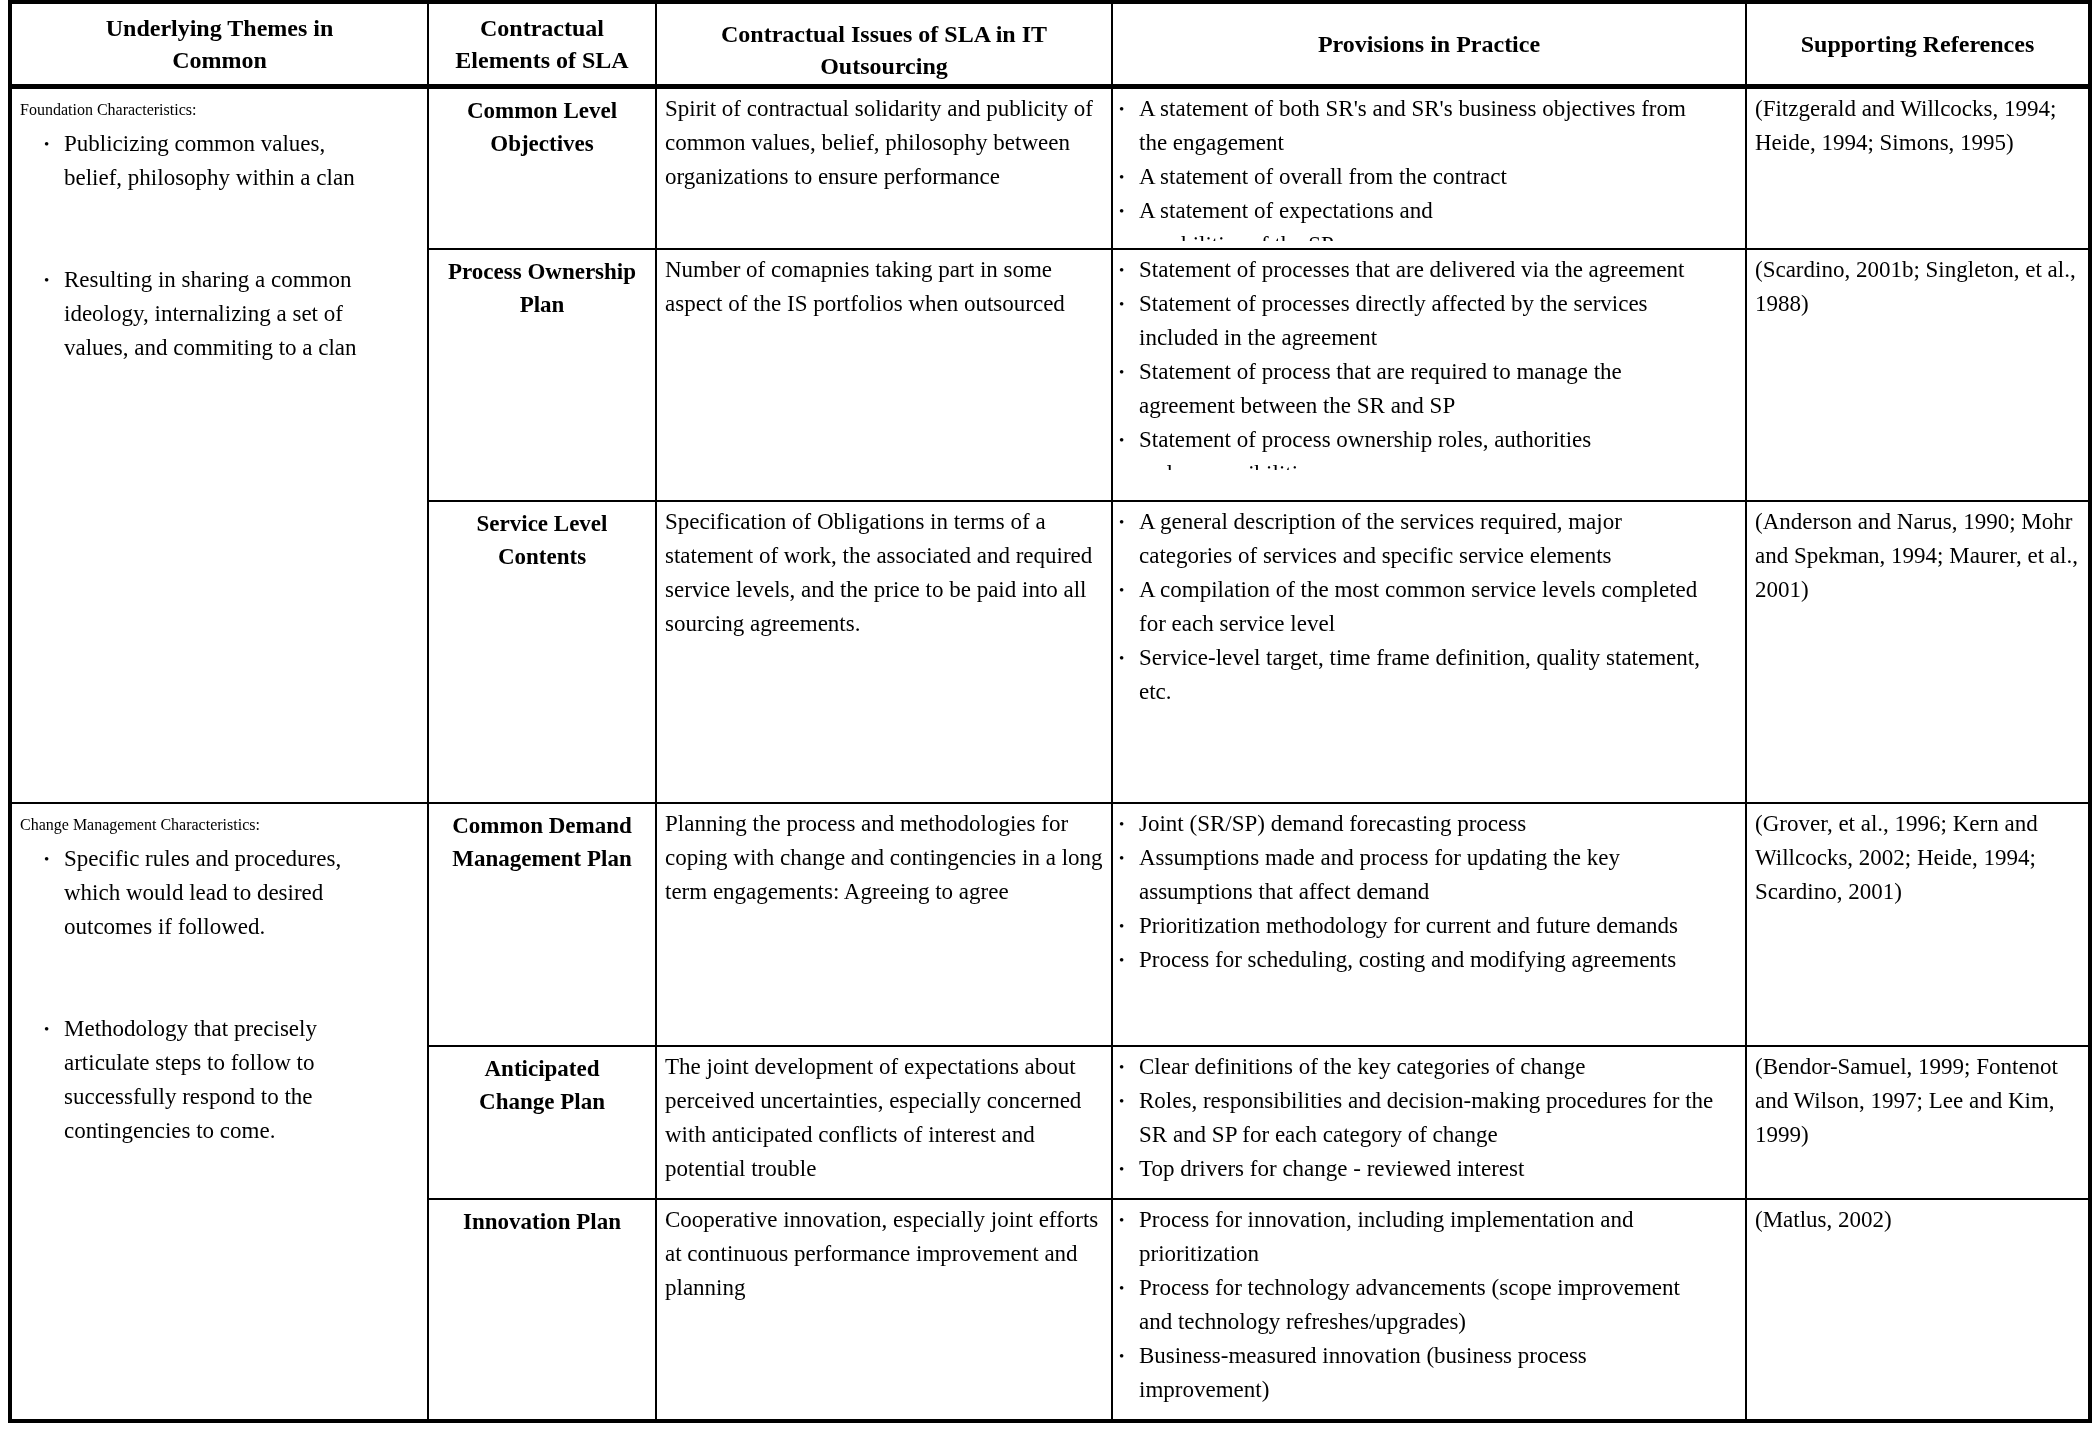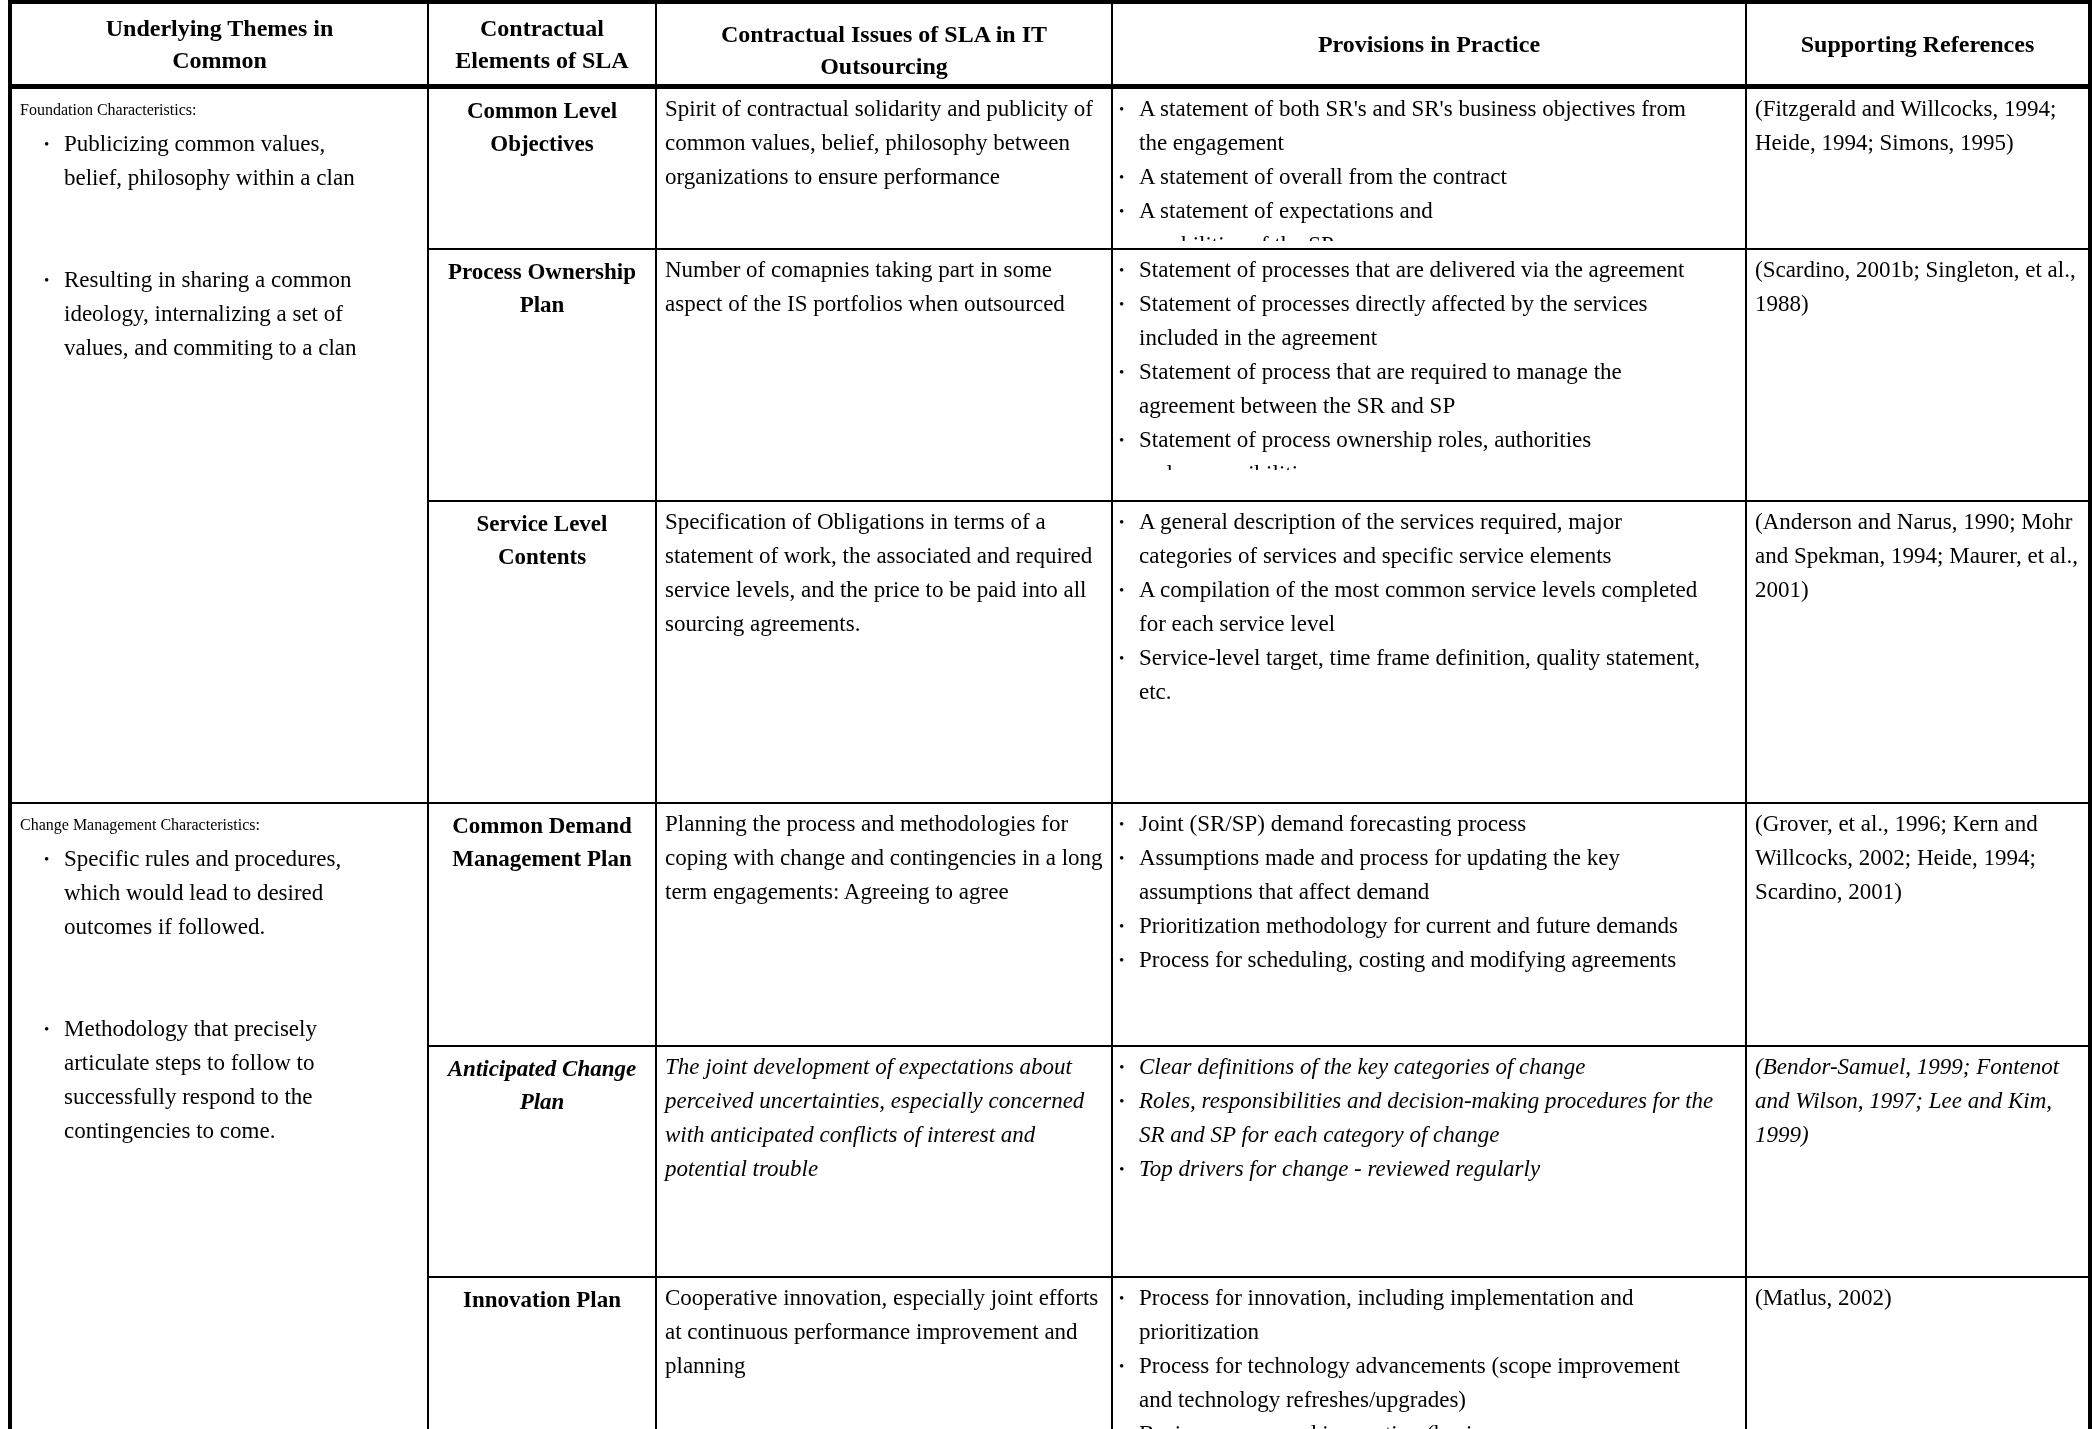--- a/index.html
+++ b/index.html
@@ -35,21 +35,21 @@
   thead th span { display: inline-block; }
   th.h-themes span   { max-width: 230px; }
   th.h-elements span { max-width: 200px; }
   th.h-issues span   { max-width: 330px; margin-top: 12px; }
 
   tr.r-head { height: 84px; }
   tr.r1 { height: 162px; }
   tr.r2 { height: 252px; }
   tr.r3 { height: 302px; }
   tr.r4 { height: 243px; }
-  tr.r5 { height: 231px; font-style: italic; }
+  tr.r5 { height: 153px; }
   tr.r6 { height: 222px; }
 
   td.theme { padding: 4px 6px 4px 8px; }
   .theme-title {
     font-weight: normal;
     font-size: 16px;
     line-height: 34px;
     max-width: 345px;
   }
   .theme .li { margin-left: 24px; }
@@ -228,21 +228,21 @@
           <div class="li">
             <span class="blt">•</span>
             <span class="txt">Clear definitions of the key categories of change</span>
           </div>
           <div class="li">
             <span class="blt">•</span>
             <span class="txt">Roles, responsibilities and decision-making procedures for the SR and SP for each category of change</span>
           </div>
           <div class="li">
             <span class="blt">•</span>
-            <span class="txt">Top drivers for change - reviewed regularly</span>
+            <span class="txt">Top drivers for change - reviewed interest</span>
           </div>
         </td>
         <td class="refs">(Bendor-Samuel, 1999; Fontenot and Wilson, 1997; Lee and Kim, 1999)</td>
       </tr>
 
       <tr class="r6">
         <td class="elem"><span>Innovation Plan</span></td>
         <td class="issue">Cooperative innovation, especially joint efforts at continuous performance improvement and planning</td>
         <td class="prov">
           <div class="li">

